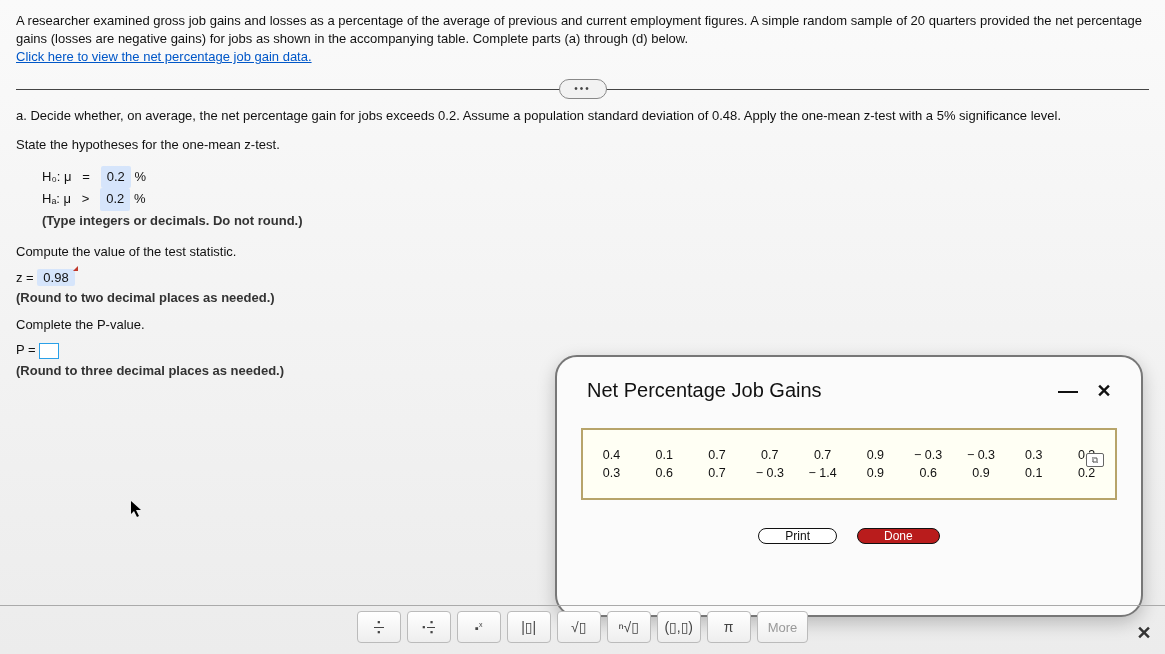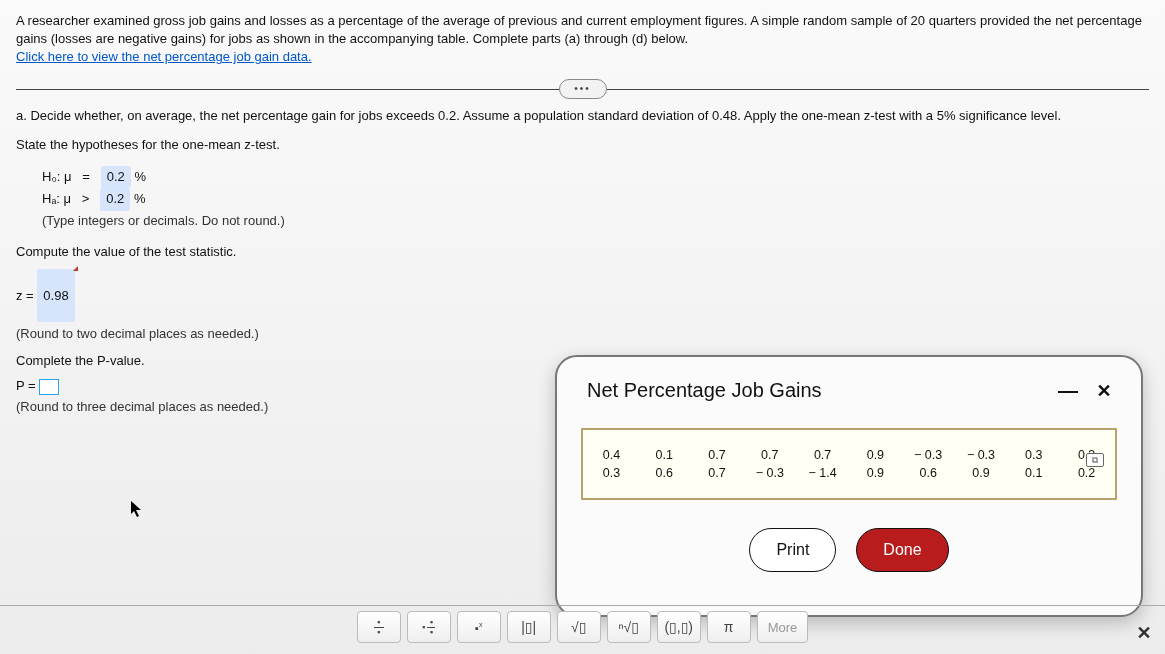--- a/index.html
+++ b/index.html
@@ -19,23 +19,23 @@
     .divider-wrap { position: relative; margin: 22px 0 18px 0; height: 1px; background: #444; }
     .divider-pill {
       position: absolute; left: 50%; top: -10px; transform: translateX(-50%);
       width: 48px; height: 20px; border: 1px solid #888; border-radius: 14px;
       background: #f2f2f2; display: flex; align-items: center; justify-content: center;
       font-size: 10px; color: #444; letter-spacing: 2px;
     }
     .paraA { margin-bottom: 14px; }
     .para { margin-bottom: 14px; }
     .hyps { line-height: 1.6; margin-left: 26px; }
-    .muted { color: #333; }
+    .muted { color: #333; font-weight: bold; }
     .filled { display:inline-block; background: #d6e5fb; padding: 1px 6px; border-radius: 2px; }
-    .filledz { display:inline-block; background: #d6e5fb; padding: 19px 6px; border-radius: 2px; position:relative; }
+    .filledz { display:inline-block; background: #d6e5fb; padding: 1px 6px; border-radius: 2px; position:relative; }
     .filledz::after { content:""; position:absolute; top:-3px; right:-3px; width:0;height:0; border-left:5px solid transparent; border-bottom:5px solid #c0392b; transform:rotate(0deg);}
     .inputbox {
       display: inline-block; width: 20px; height: 16px; border: 1px solid #2aa0e8; background: #fff;
       vertical-align: middle;
     }
     .section-label { margin: 12px 0 10px 0; }
     .cursor-arrow { position:absolute; left:130px; top:500px; width:14px; height:18px; pointer-events:none; }
 
     
     .modal {
@@ -53,21 +53,21 @@
       margin: 20px 24px 0 24px;
       border: 2px solid #b7a46a;
       background: #fffff4;
       padding: 16px 2px;
     }
     .data-table { width:100%; border-collapse: collapse; table-layout: fixed; font-size: 12.5px; }
     .data-table td { text-align:center; padding: 2px 2px; color:#111; }
     .table-icon { position:absolute; right: 37px; top: 96px; width:18px; height:14px; border:1px solid #666; border-radius:2px; background:#fff; cursor:pointer; display:flex; align-items:center; justify-content:center; font-size:9px; color:#555;}
     .modal-buttons { display:flex; justify-content:center; gap:20px; margin-top: 28px; }
     .btn {
-      padding: 12px 26px; border-radius: 22px; font-size: 16px; cursor:pointer; border:1.5px solid #111;
+      padding: 0 26px; border-radius: 22px; font-size: 12px; cursor:pointer; border:1.5px solid #111;
     }
     .btn-print { background:#fff; color:#111; }
     .btn-done { background:#b91c1c; color:#fff; }
 
     
     .footer {
       position: absolute; bottom: 6px; left:0; right:0; height: 42px;
       display:flex; align-items:center; justify-content:center; gap: 6px;
     }
     .tool {

